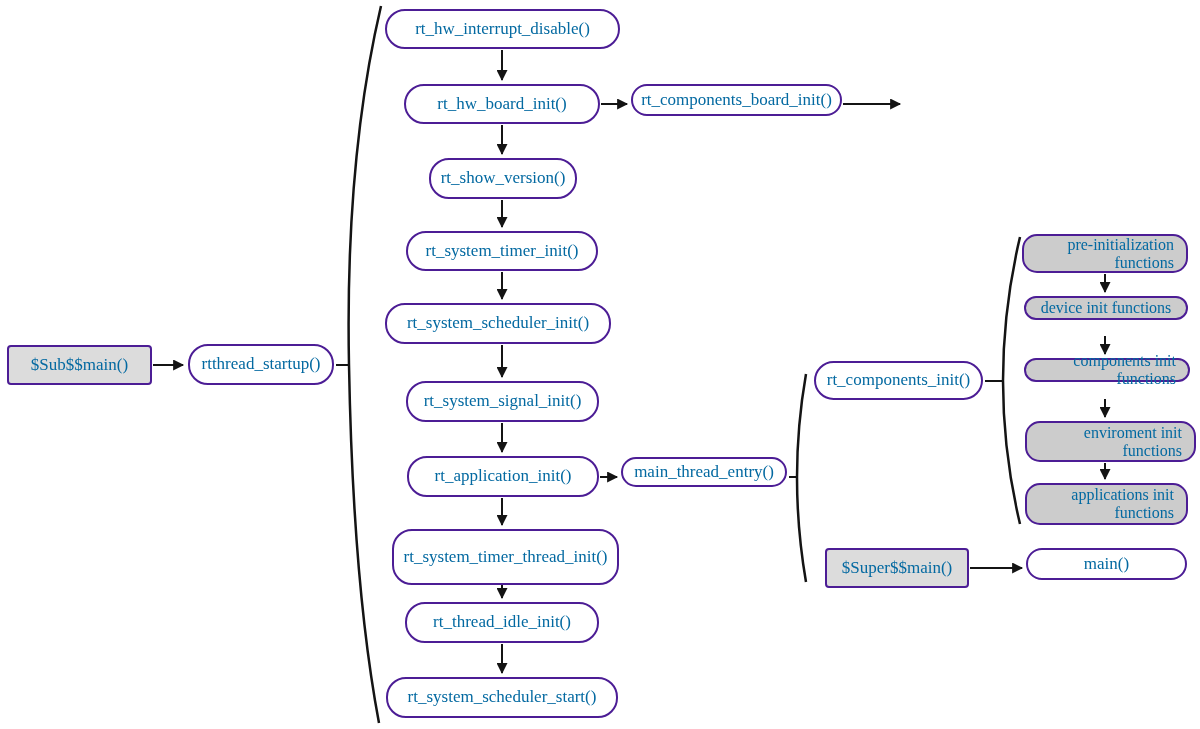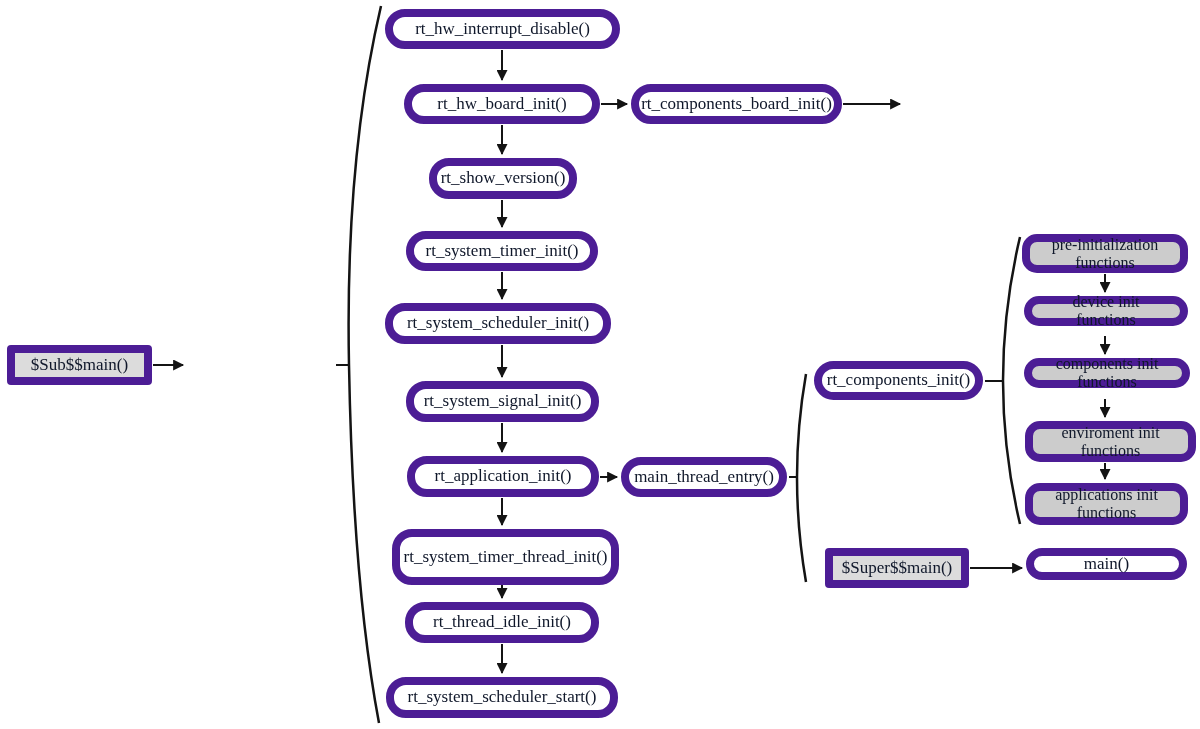--- a/index.html
+++ b/index.html
@@ -10,35 +10,36 @@
     font-family:"Liberation Serif", serif;
     overflow:hidden;
   }
   #connectors{position:absolute;left:0;top:0;width:1200px;height:729px;}
   .node{
     position:absolute;
     box-sizing:border-box;
     display:flex;align-items:center;justify-content:center;
     text-align:center;
     background:#ffffff;
-    border:8px solid #4c1d95;
-    color:#0f172a;
+    border:2px solid #4c1d95;
+    color:#0369a1;
     font-size:17px;
     line-height:1.1;
     white-space:nowrap;
     z-index:2;
   }
   .pill{border-radius:20px;}
   .rect{border-radius:4px;background:#dcdcdc;}
   .gray{background:#cccccc;}
   .small{
     font-size:16px;
     border-radius:15px;
     white-space:normal;
     padding:7px 12px;
+    text-align:right;
   }
 </style>
 </head>
 <body>
 
 <div id="canvas">
 
   <svg id="connectors" viewBox="0 0 1200 729" xmlns="http://www.w3.org/2000/svg">
     <defs>
       <marker id="arr" viewBox="0 0 10 10" refX="9" refY="5" markerWidth="13" markerHeight="11" markerUnits="userSpaceOnUse" orient="auto">
@@ -68,34 +69,35 @@
     <line x1="336" y1="365" x2="350" y2="365" stroke="#141414" stroke-width="2"></line>
     <line x1="789" y1="477" x2="798" y2="477" stroke="#141414" stroke-width="2"></line>
     <line x1="985" y1="381" x2="1004" y2="381" stroke="#141414" stroke-width="2"></line>
 
     <path d="M 381,6 Q 345,160 349,365 Q 353,585 379,723" fill="none" stroke="#141414" stroke-width="2.5"></path>
     <path d="M 806,374 Q 788,477 806,582" fill="none" stroke="#141414" stroke-width="2.5"></path>
     <path d="M 1020,237 Q 986,381 1020,524" fill="none" stroke="#141414" stroke-width="2.5"></path>
   </svg>
 
   <div class="node rect" style="left:7px;top:345px;width:145px;height:40px">$Sub$$main()</div>
+  <div class="node pill" style="left:188px;top:344px;width:146px;height:41px">rtthread_startup()</div>
 
   <div class="node pill" style="left:385px;top:9px;width:235px;height:40px">rt_hw_interrupt_disable()</div>
   <div class="node pill" style="left:404px;top:84px;width:196px;height:40px">rt_hw_board_init()</div>
-  <div class="node pill" style="left:631px;top:84px;width:211px;height:40px">rt_components_board_init()</div>
+  <div class="node pill" style="left:631px;top:84px;width:211px;height:32px">rt_components_board_init()</div>
   <div class="node pill" style="left:429px;top:158px;width:148px;height:41px">rt_show_version()</div>
   <div class="node pill" style="left:406px;top:231px;width:192px;height:40px">rt_system_timer_init()</div>
   <div class="node pill" style="left:385px;top:303px;width:226px;height:41px">rt_system_scheduler_init()</div>
   <div class="node pill" style="left:406px;top:381px;width:193px;height:41px">rt_system_signal_init()</div>
   <div class="node pill" style="left:407px;top:456px;width:192px;height:41px">rt_application_init()</div>
   <div class="node pill" style="left:392px;top:529px;width:227px;height:56px">rt_system_timer_thread_init()</div>
   <div class="node pill" style="left:405px;top:602px;width:194px;height:41px">rt_thread_idle_init()</div>
   <div class="node pill" style="left:386px;top:677px;width:232px;height:41px">rt_system_scheduler_start()</div>
 
-  <div class="node pill" style="left:621px;top:457px;width:166px;height:40px">main_thread_entry()</div>
+  <div class="node pill" style="left:621px;top:457px;width:166px;height:30px">main_thread_entry()</div>
   <div class="node pill" style="left:814px;top:361px;width:169px;height:39px">rt_components_init()</div>
   <div class="node rect" style="left:825px;top:548px;width:144px;height:40px">$Super$$main()</div>
   <div class="node pill" style="left:1026px;top:548px;width:161px;height:32px">main()</div>
 
   <div class="node pill gray small" style="left:1022px;top:234px;width:166px;height:39px">pre-initialization functions</div>
   <div class="node pill gray small" style="left:1024px;top:296px;width:164px;height:24px">device init functions</div>
   <div class="node pill gray small" style="left:1024px;top:358px;width:166px;height:24px">components init functions</div>
   <div class="node pill gray small" style="left:1025px;top:421px;width:171px;height:41px">enviroment init functions</div>
   <div class="node pill gray small" style="left:1025px;top:483px;width:163px;height:42px">applications init functions</div>
 

